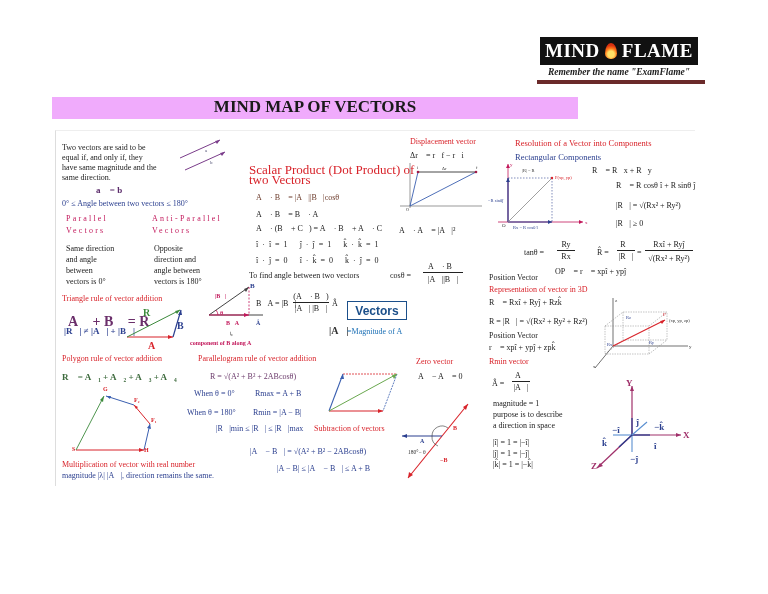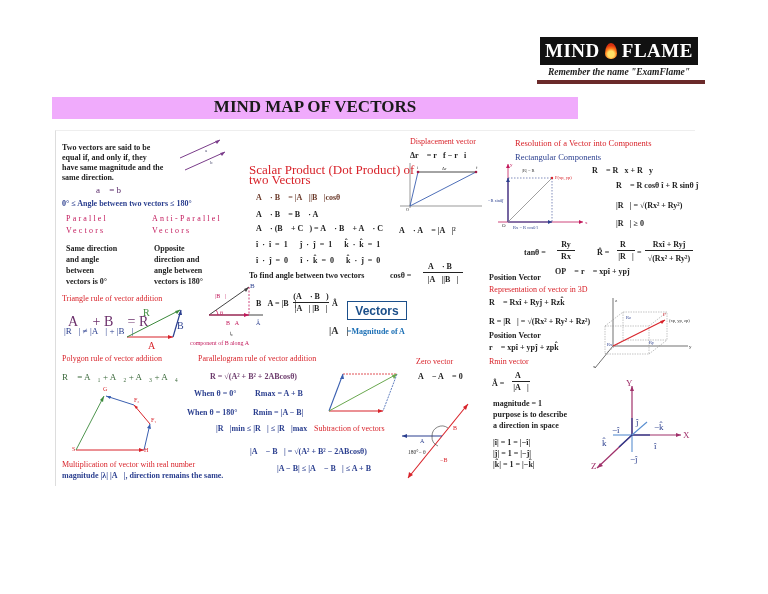--- a/index.html
+++ b/index.html
@@ -3,29 +3,29 @@
 <meta charset="utf-8">
 <style>
   *{box-sizing:border-box;margin:0;padding:0}
   html,body{width:768px;height:594px;background:#ffffff;overflow:hidden}
   body{position:relative;font-family:"Liberation Serif","DejaVu Serif",serif;color:#222}
   .abs{position:absolute}
   .red{color:#d8232a}
   .blue{color:#2b3f8f}
   .pink{color:#c2185b}
   .dark{color:#222}
-  .b{font-weight:normal}
+  .b{font-weight:bold}
   .logo{left:540px;top:37px;width:158px;height:28px;background:#111;color:#fff;font-weight:bold;font-size:19px;display:flex;align-items:center;justify-content:center;letter-spacing:0.5px;font-family:"Liberation Serif",serif}
   .logo .flame{display:inline-block;width:12px;height:16px;margin:0 5px;background:radial-gradient(circle at 50% 70%,#ffe066 0 25%,#ff7a1a 45%,#d9300f 70%);border-radius:50% 50% 45% 45%/65% 65% 35% 35%}
   .tagline{left:540px;top:67px;width:158px;font-size:9.5px;font-style:italic;font-weight:bold;text-align:center;color:#222}
   .tagline-rule{left:537px;top:80px;width:168px;height:4px;background:#6b2a2a}
   .banner{left:52px;top:97px;width:526px;height:22px;background:#f0abfc;display:flex;justify-content:center}
   .banner span{font-size:17px;font-weight:bold;color:#1a1a1a;font-family:"Liberation Serif",serif}
   .frame{left:55px;top:130px;width:640px;height:356px;border-left:1px solid #ddd;border-top:1px solid #eee}
-  .t{font-size:8px;line-height:10px;font-weight:bold}
+  .t{font-size:8px;line-height:10px;font-weight:normal}
   .h{font-size:8px;line-height:10px;font-weight:normal}
   .vectors-box{left:347px;top:301px;width:60px;height:19px;border:1.5px solid #1b4f8a;display:flex;align-items:center;justify-content:center}
   .vectors-box span{font-family:"Liberation Sans",sans-serif;font-size:12px;font-weight:bold;color:#1b4f8a}
   .spaced{letter-spacing:2.2px}
   svg{position:absolute;overflow:visible}
 </style>
 </head>
 <body>
 
 <div class="abs logo">

